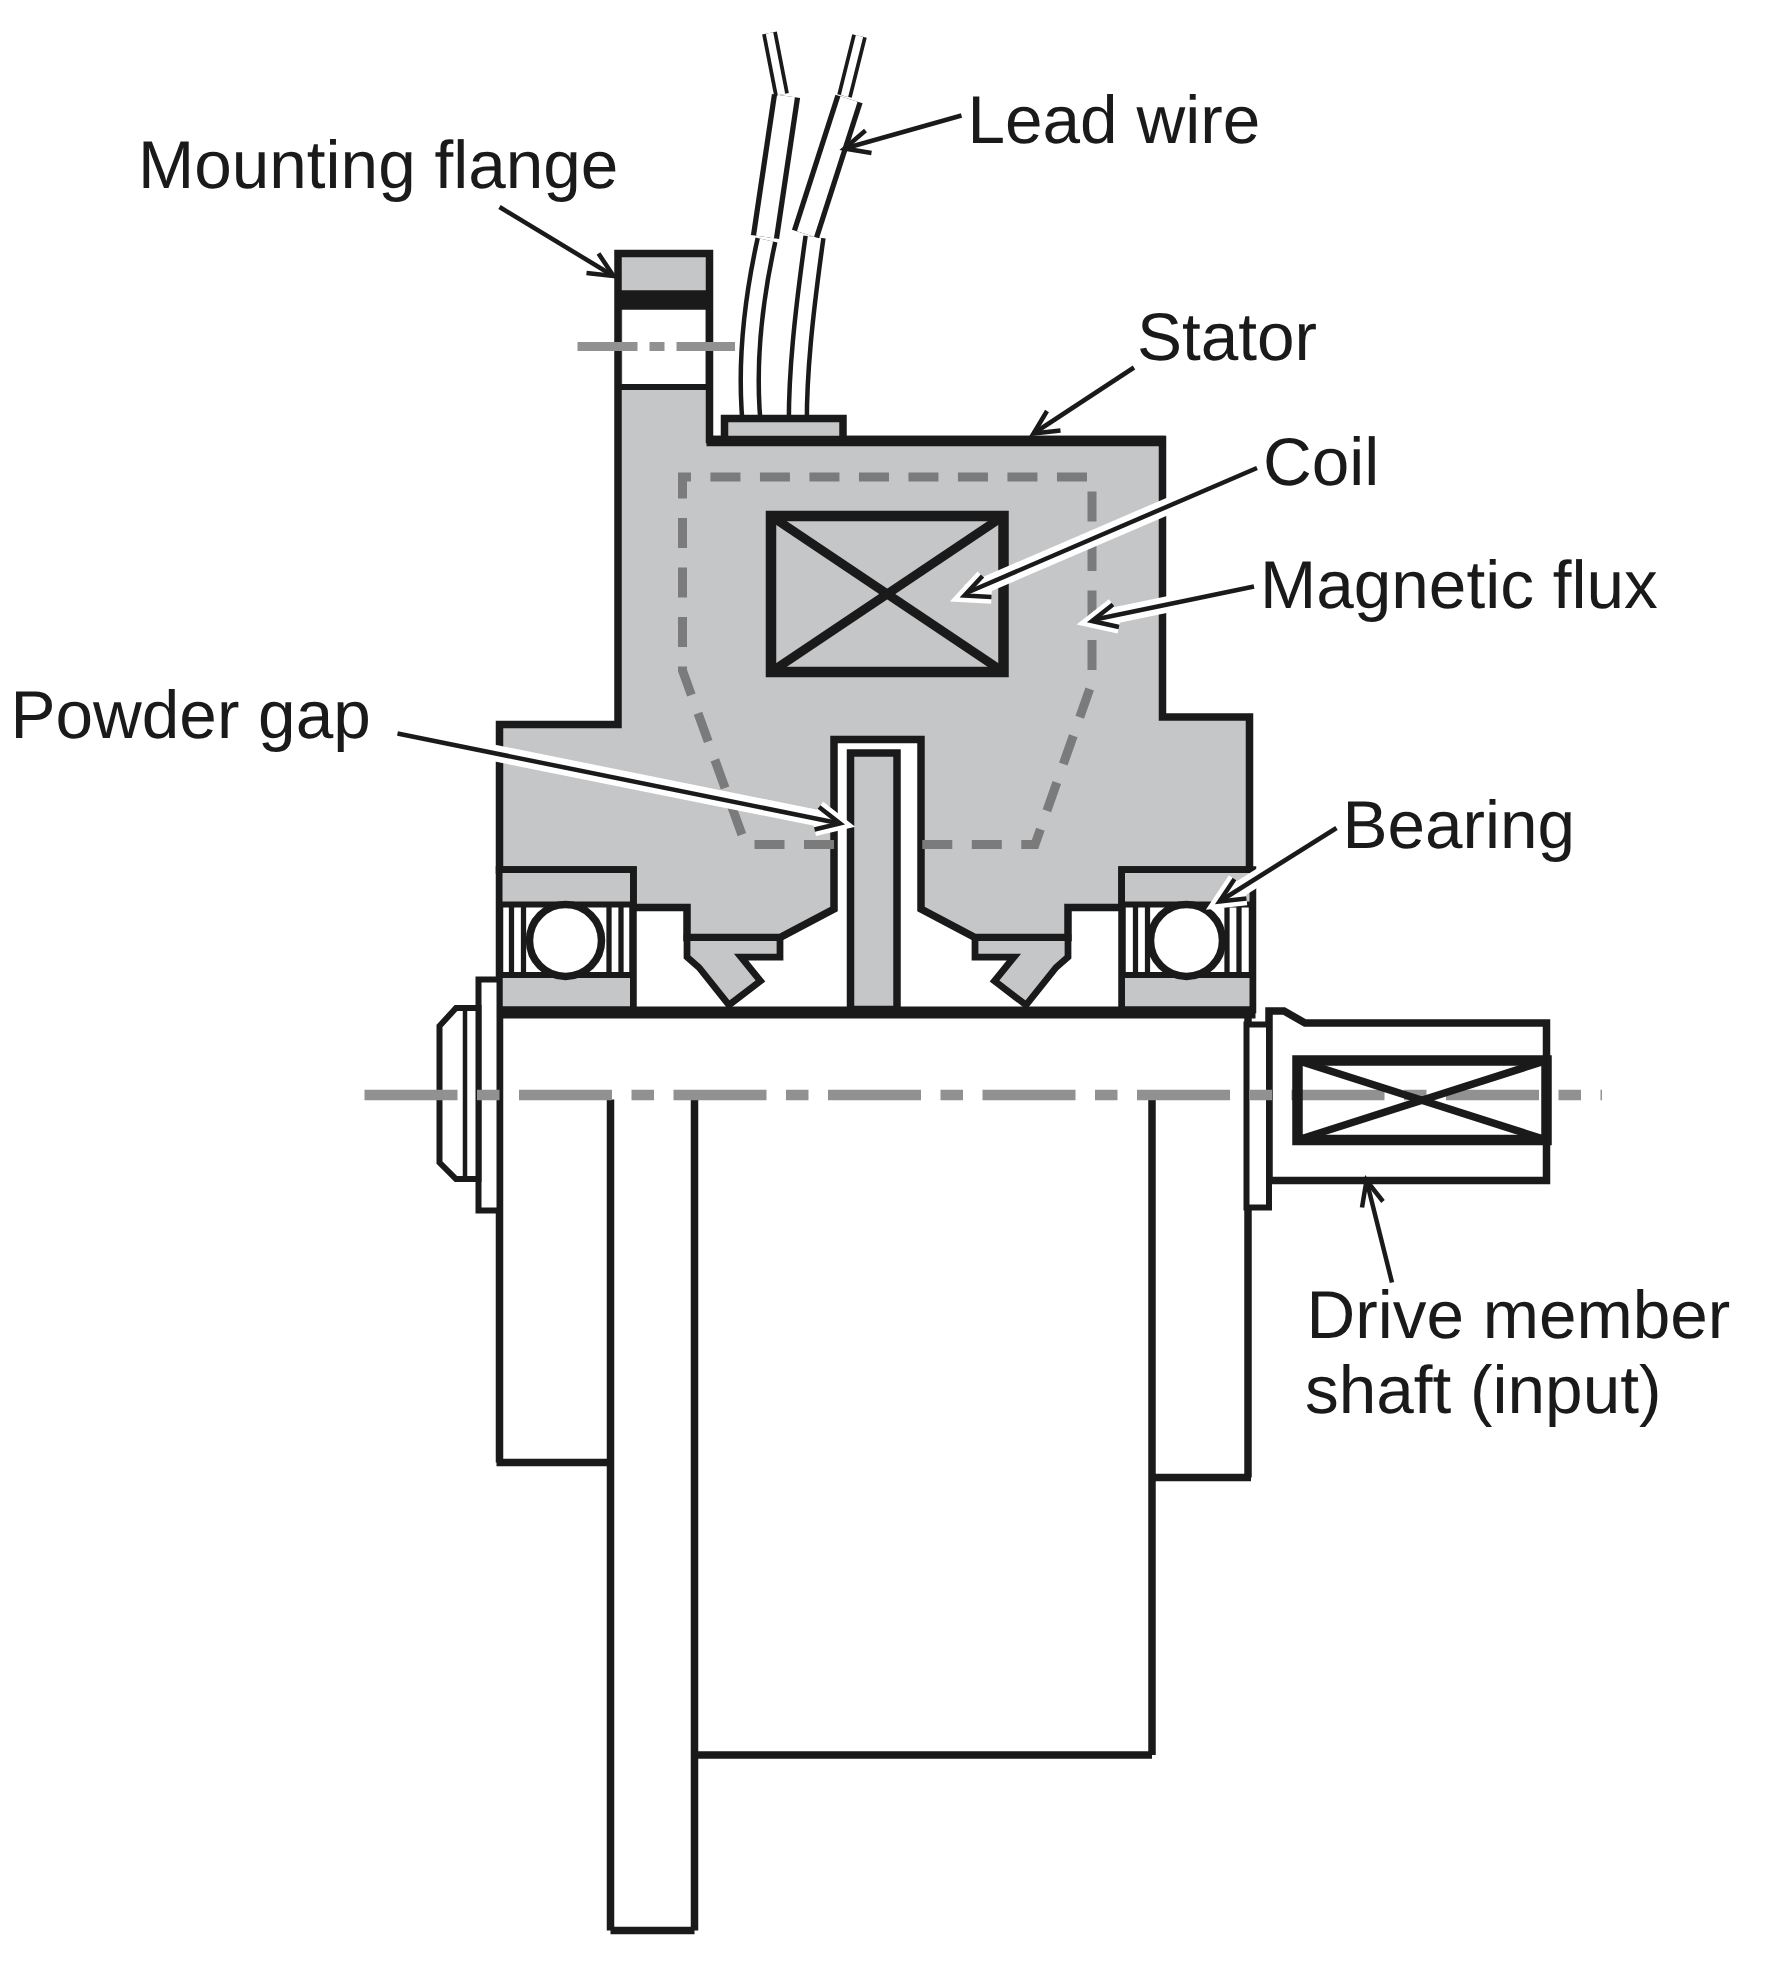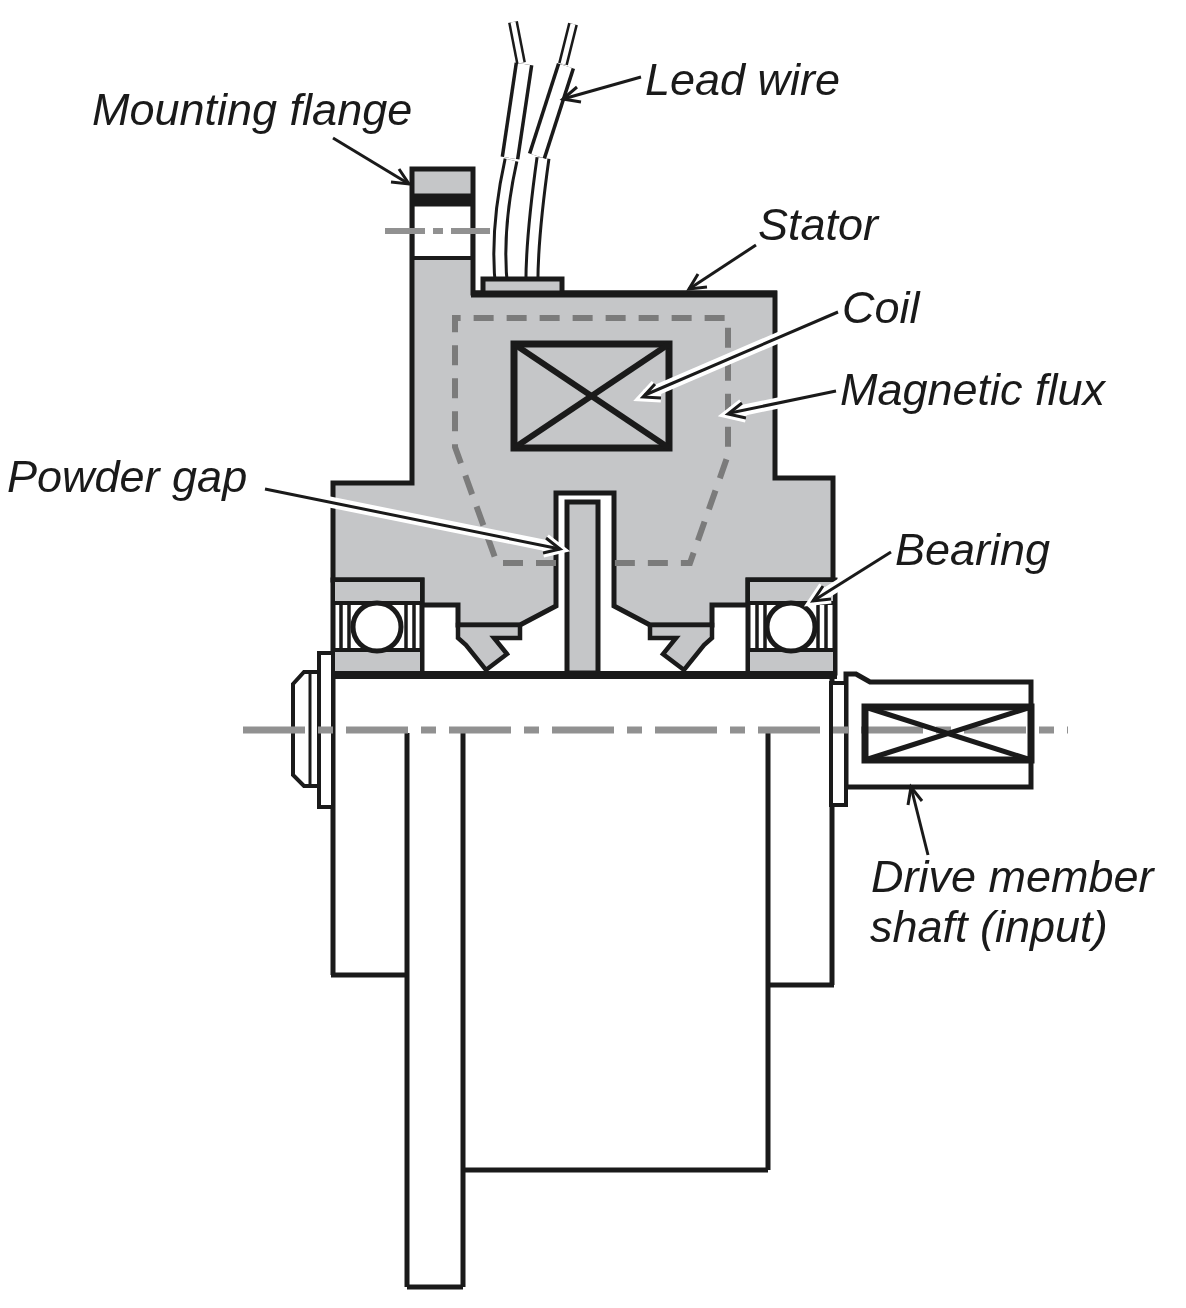--- a/index.html
+++ b/index.html
@@ -1,20 +1,20 @@
 <!DOCTYPE html>
 <html style="--ink: #1a1a1a; --part: #c5c6c8; --centerline: #919191; --flux: #7b7b7b; --bg: #ffffff;"><head>
 <meta charset="utf-8">
 <title>Diagram</title>
 <style>
   :root{
     --ink:#1a1a1a; --part:#c5c6c8; --centerline:#919191; --flux:#7b7b7b; --bg:#ffffff;
   }
   html,body{margin:0;padding:0;background:var(--bg);}
-  .stage{width:1077px;height:1308px;position:relative;background:var(--bg);font-style:italic;}
+  .stage{width:1077px;height:1308px;position:relative;background:var(--bg);}
   svg{display:block;}
   .outline{stroke:var(--ink);fill:none;}
   .part{fill:var(--part);stroke:var(--ink);}
   .whitepart{fill:#ffffff;stroke:var(--ink);}
   .heavy{stroke:var(--ink);fill:none;}
   .fluxline{stroke:var(--flux);fill:none;stroke-dasharray:20 13;}
   .cline{stroke:var(--centerline);fill:none;}
   .leader{stroke:var(--ink);stroke-width:3;fill:none;}
   .halo{stroke:#ffffff;stroke-width:11;fill:none;}
   .halo2{stroke:#ffffff;stroke-width:9;fill:none;}

